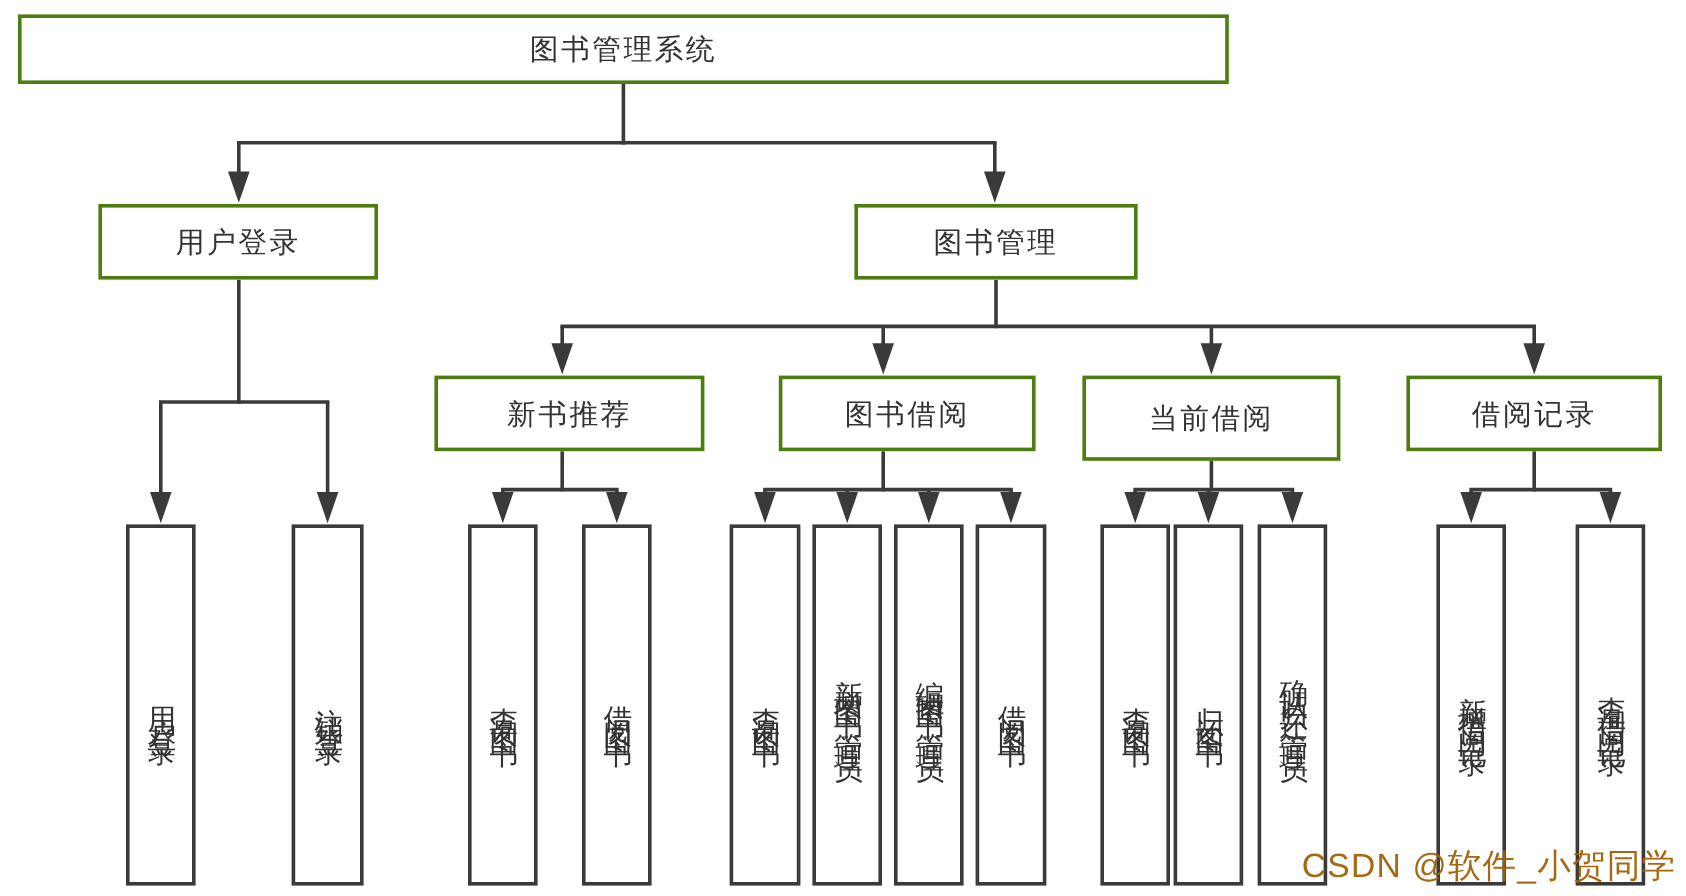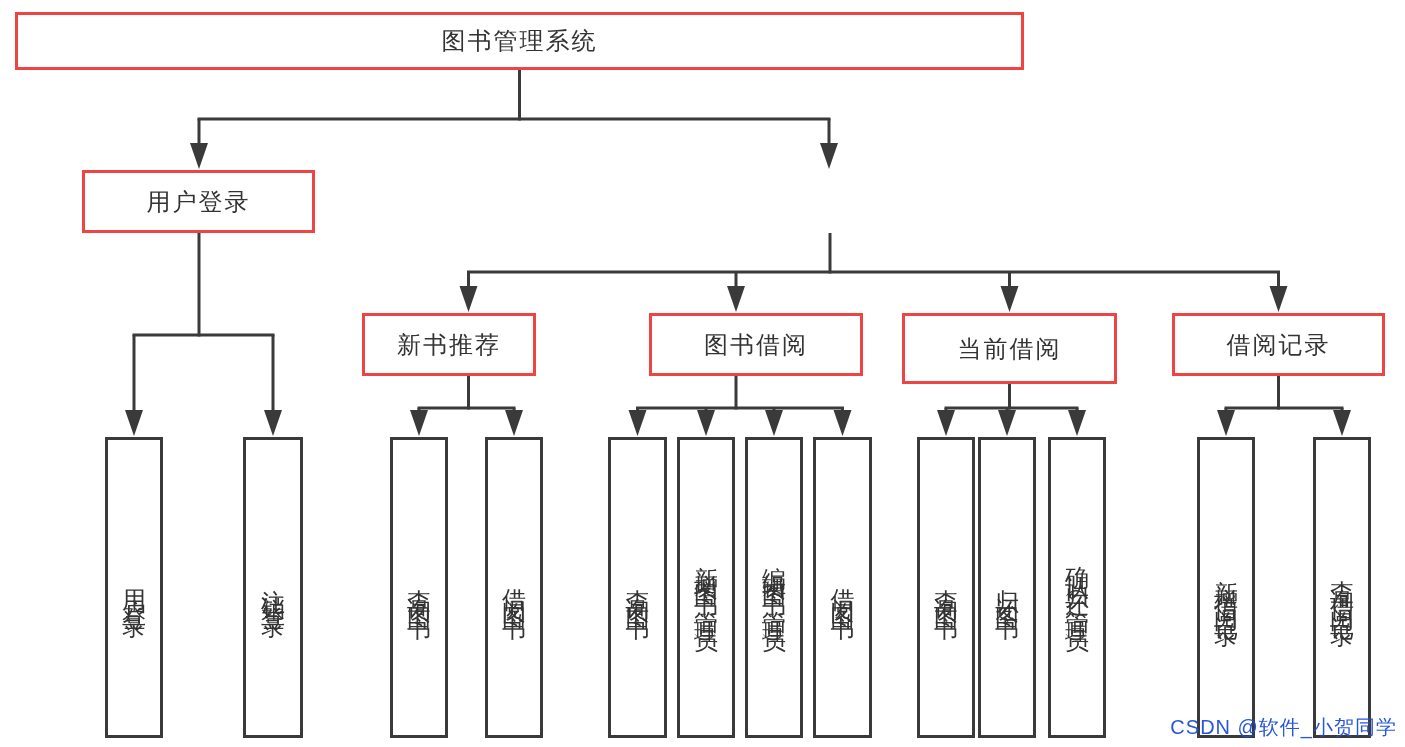--- a/index.html
+++ b/index.html
@@ -3,34 +3,34 @@
 <meta charset="utf-8">
 <style>
   html,body{margin:0;padding:0;background:#ffffff;}
   #canvas{
     position:relative;width:1405px;height:747px;background:#ffffff;overflow:hidden;
     font-family:"Liberation Sans",sans-serif;color:#333333;
   }
   #wires{position:absolute;left:0;top:0;width:1405px;height:747px;}
   .hbox{
     position:absolute;box-sizing:border-box;background:#ffffff;
-    border:3px solid #ef4444;display:flex;align-items:center;justify-content:center;
+    border:3px solid #4d7c0f;display:flex;align-items:center;justify-content:center;
     font-size:24px;letter-spacing:2px;white-space:nowrap;
   }
   .vbox{
     position:absolute;box-sizing:border-box;background:#ffffff;top:437px;height:301px;
     border:3px solid #3a3a3a;display:flex;align-items:center;justify-content:center;
   }
   .vbox .vtext{
     writing-mode:vertical-rl;text-orientation:mixed;line-height:1;
     font-size:24px;letter-spacing:9px;white-space:nowrap;
   }
   .wm{
-    position:absolute;right:8px;bottom:6px;font-size:20px;letter-spacing:1px;
-    color:#1d4ed8;opacity:.95;white-space:nowrap;margin-top:29px;
+    position:absolute;right:8px;bottom:6px;font-size:28px;letter-spacing:1px;
+    color:#a16207;opacity:.95;white-space:nowrap;margin-top:29px;
   }
   svg line{stroke:#3a3a3a;stroke-width:3;}
   svg polygon{fill:#3a3a3a;}
 </style>
 </head>
 <body>
 
 <div id="canvas">
 
   <svg id="wires" viewBox="0 0 1405 747">
@@ -91,22 +91,23 @@
     <line x1="1224.5" y1="408" x2="1343.5" y2="408"></line>
     <line x1="1226" y1="408" x2="1226" y2="418"></line>
     <polygon points="1217,410 1235,410 1226,436"></polygon>
     <line x1="1342" y1="408" x2="1342" y2="418"></line>
     <polygon points="1333,410 1351,410 1342,436"></polygon>
   </svg>
 
   <div class="hbox" style="left:15px;top:12px;width:1009px;height:58px">图书管理系统</div>
 
   <div class="hbox" style="left:82px;top:170px;width:233px;height:63px">用户登录</div>
+  <div class="hbox" style="left:712px;top:170px;width:236px;height:63px">图书管理</div>
 
-  <div class="hbox" style="left:362px;top:313px;width:174px;height:63px">新书推荐</div>
+  <div class="hbox" style="left:362px;top:313px;width:225px;height:63px">新书推荐</div>
   <div class="hbox" style="left:649px;top:313px;width:214px;height:63px">图书借阅</div>
   <div class="hbox" style="left:902px;top:313px;width:215px;height:71px">当前借阅</div>
   <div class="hbox" style="left:1172px;top:313px;width:213px;height:63px">借阅记录</div>
 
   <div class="vbox" style="left:105px;width:58px">
     <span class="vtext">用户登录</span>
   </div>
   <div class="vbox" style="left:243px;width:60px">
     <span class="vtext">注销登录</span>
   </div>

